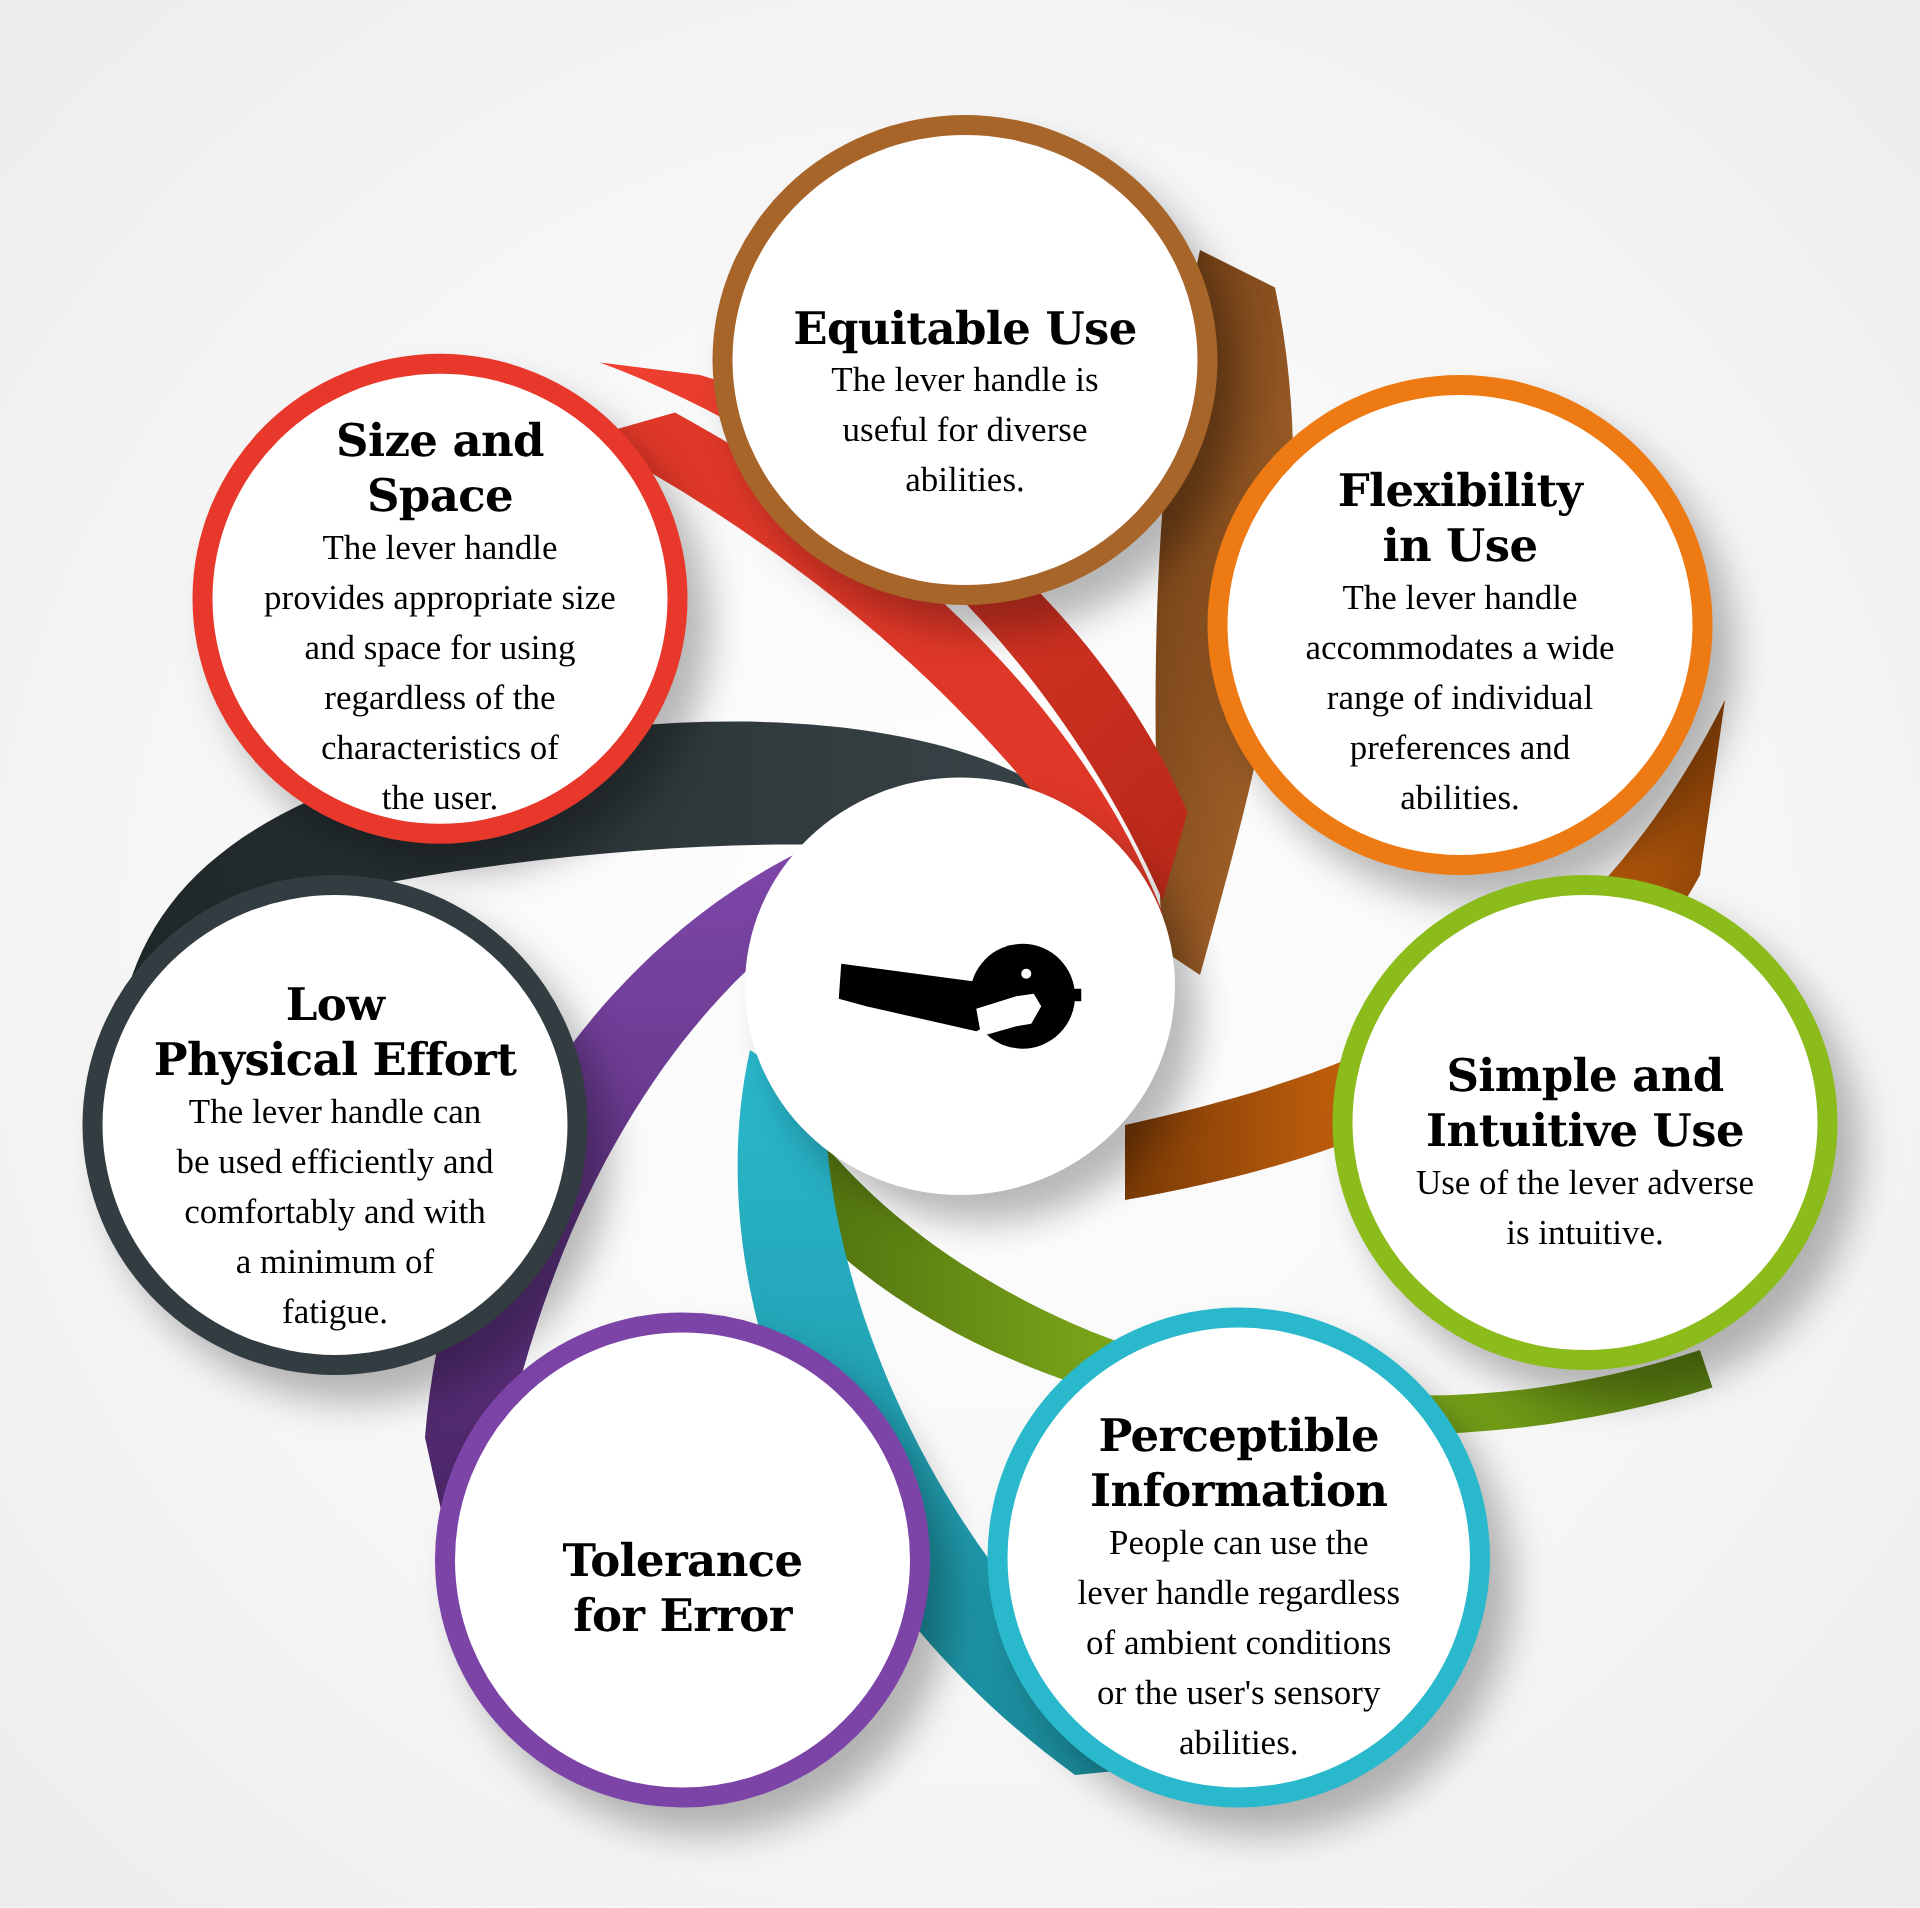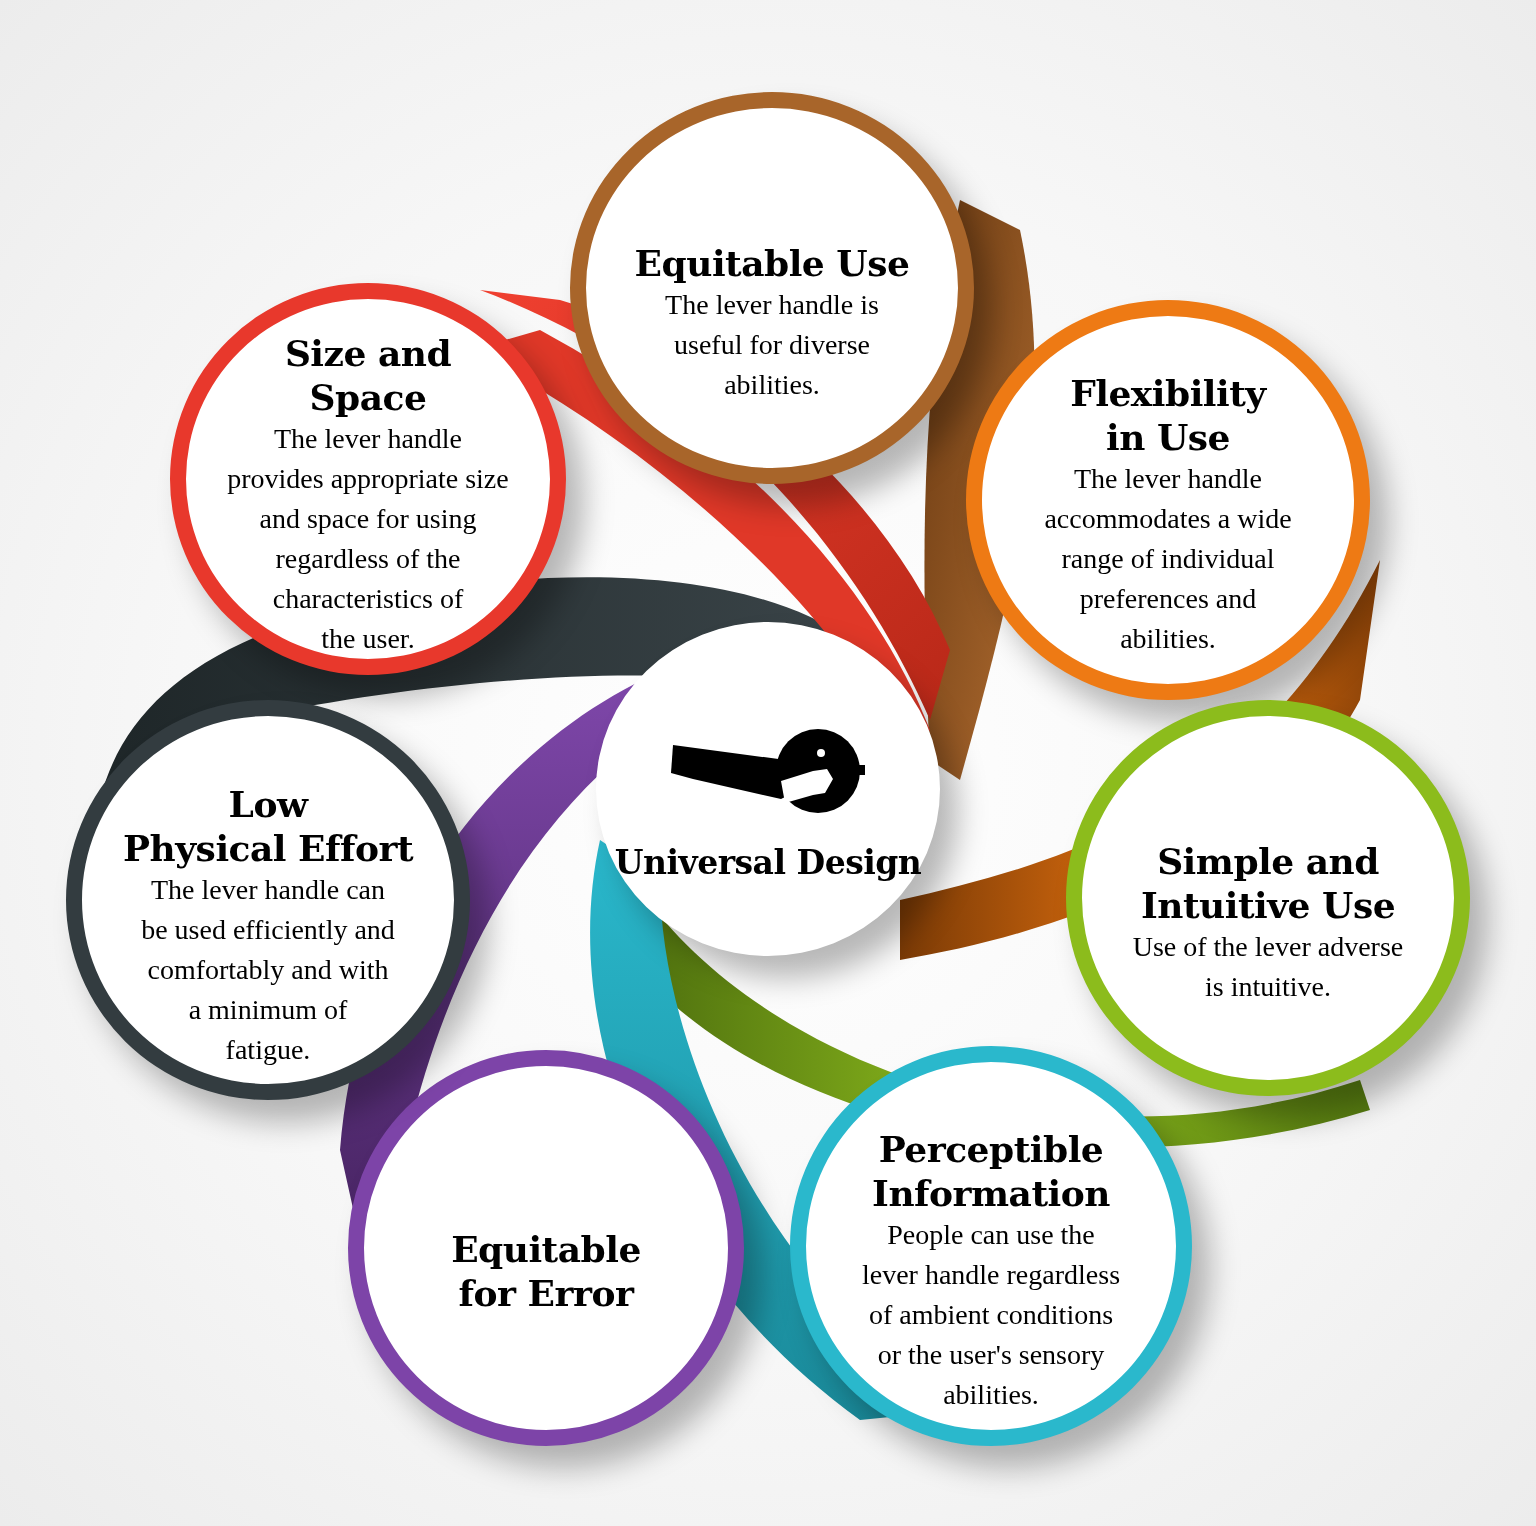--- a/index.html
+++ b/index.html
@@ -80,21 +80,21 @@
   <path d="M930 730 C 880 600, 760 450, 540 330 L 470 350 C 680 460, 840 620, 910 760 Z" fill="#e03828"></path>
 </svg>
 
 <div class="node" style="left:570px; top:92px; width:404px; height:392px; border:16px solid #a8652a; padding-top:70px;">
   <div class="title">Equitable Use</div>
   <div class="body">The lever handle is
 useful for diverse
 abilities.</div>
 </div>
 
-<div class="node" style="left:170px; top:283px; width:396px; height:392px; border:16px solid #e8382c; padding-top:32px;">
+<div class="node" style="left:154px; top:283px; width:396px; height:392px; border:16px solid #e8382c; padding-top:32px;">
   <div class="title">Size and
 Space</div>
   <div class="body">The lever handle
 provides appropriate size
 and space for using
 regardless of the
 characteristics of
 the user.</div>
 </div>
 
@@ -119,21 +119,21 @@
   <div class="title">Perceptible
 Information</div>
   <div class="body">People can use the
 lever handle regardless
 of ambient conditions
 or the user's sensory
 abilities.</div>
 </div>
 
 <div class="node" style="left:348px; top:1050px; width:396px; height:396px; border:16px solid #7d44a8; padding-top:46px;">
-  <div class="title">Equitable
+  <div class="title">Tolerance
 for Error</div>
 </div>
 
 <div class="node" style="left:66px; top:700px; width:404px; height:400px; border:16px solid #333c40; padding-top:52px;">
   <div class="title">Low
 Physical Effort</div>
   <div class="body">The lever handle can
 be used efficiently and
 comfortably and with
 a minimum of
@@ -141,14 +141,13 @@
 </div>
 
 <div class="node center-node" style="left:596px; top:622px; width:344px; height:334px; border:4px solid #ffffff;">
   <svg class="handle-icon" viewBox="0 0 210 110">
     <circle cx="155" cy="48" r="42" fill="#000"></circle>
     <path d="M10 22 L 130 38 L 130 70 L 118 76 L 30 56 L 8 50 Z" fill="#000"></path>
     <path d="M118 58 L 150 48 L 164 46 L 170 56 L 162 70 L 150 72 L 122 80 Z" fill="#fff"></path>
     <circle cx="158" cy="30" r="4" fill="#fff"></circle>
     <rect x="196" y="42" width="6" height="10" fill="#000"></rect>
   </svg>
-  <div class="title">Universal Design</div>
 </div>
 
 </body></html>

